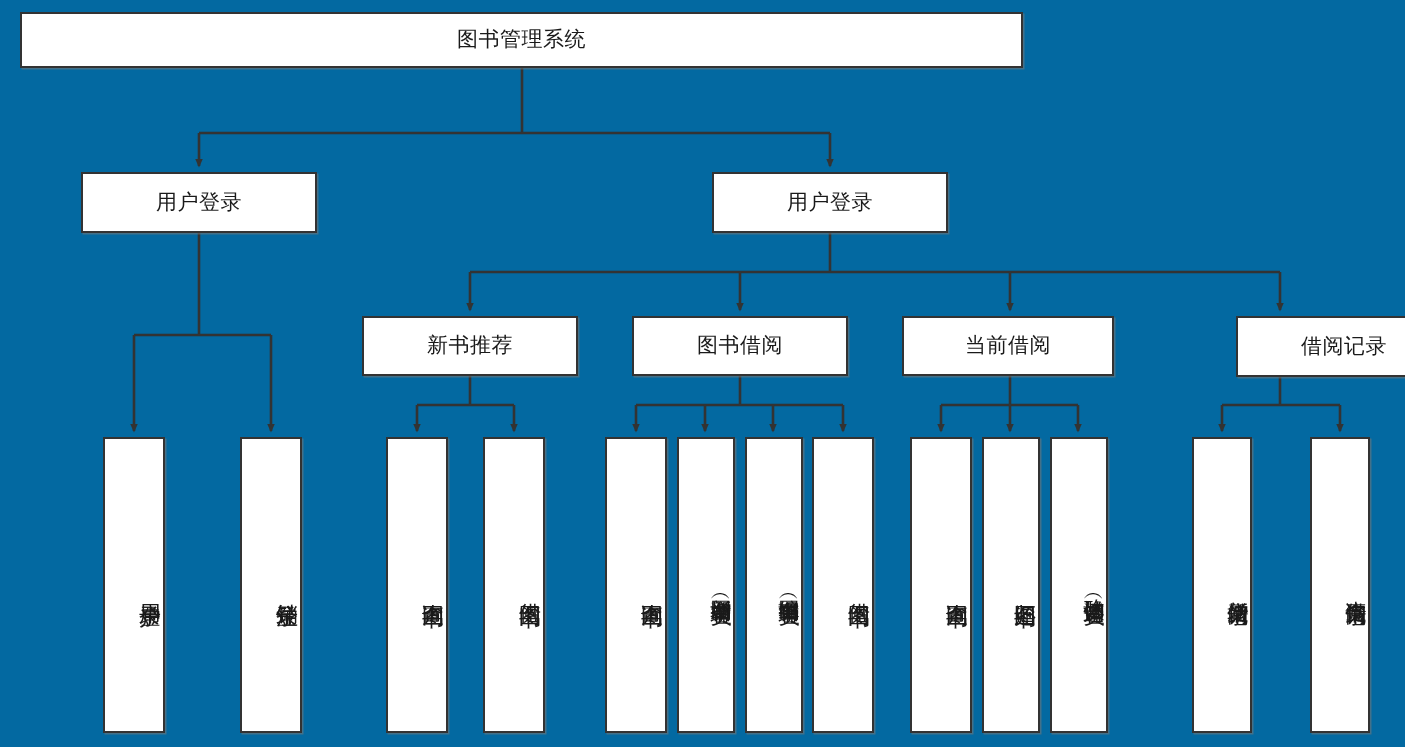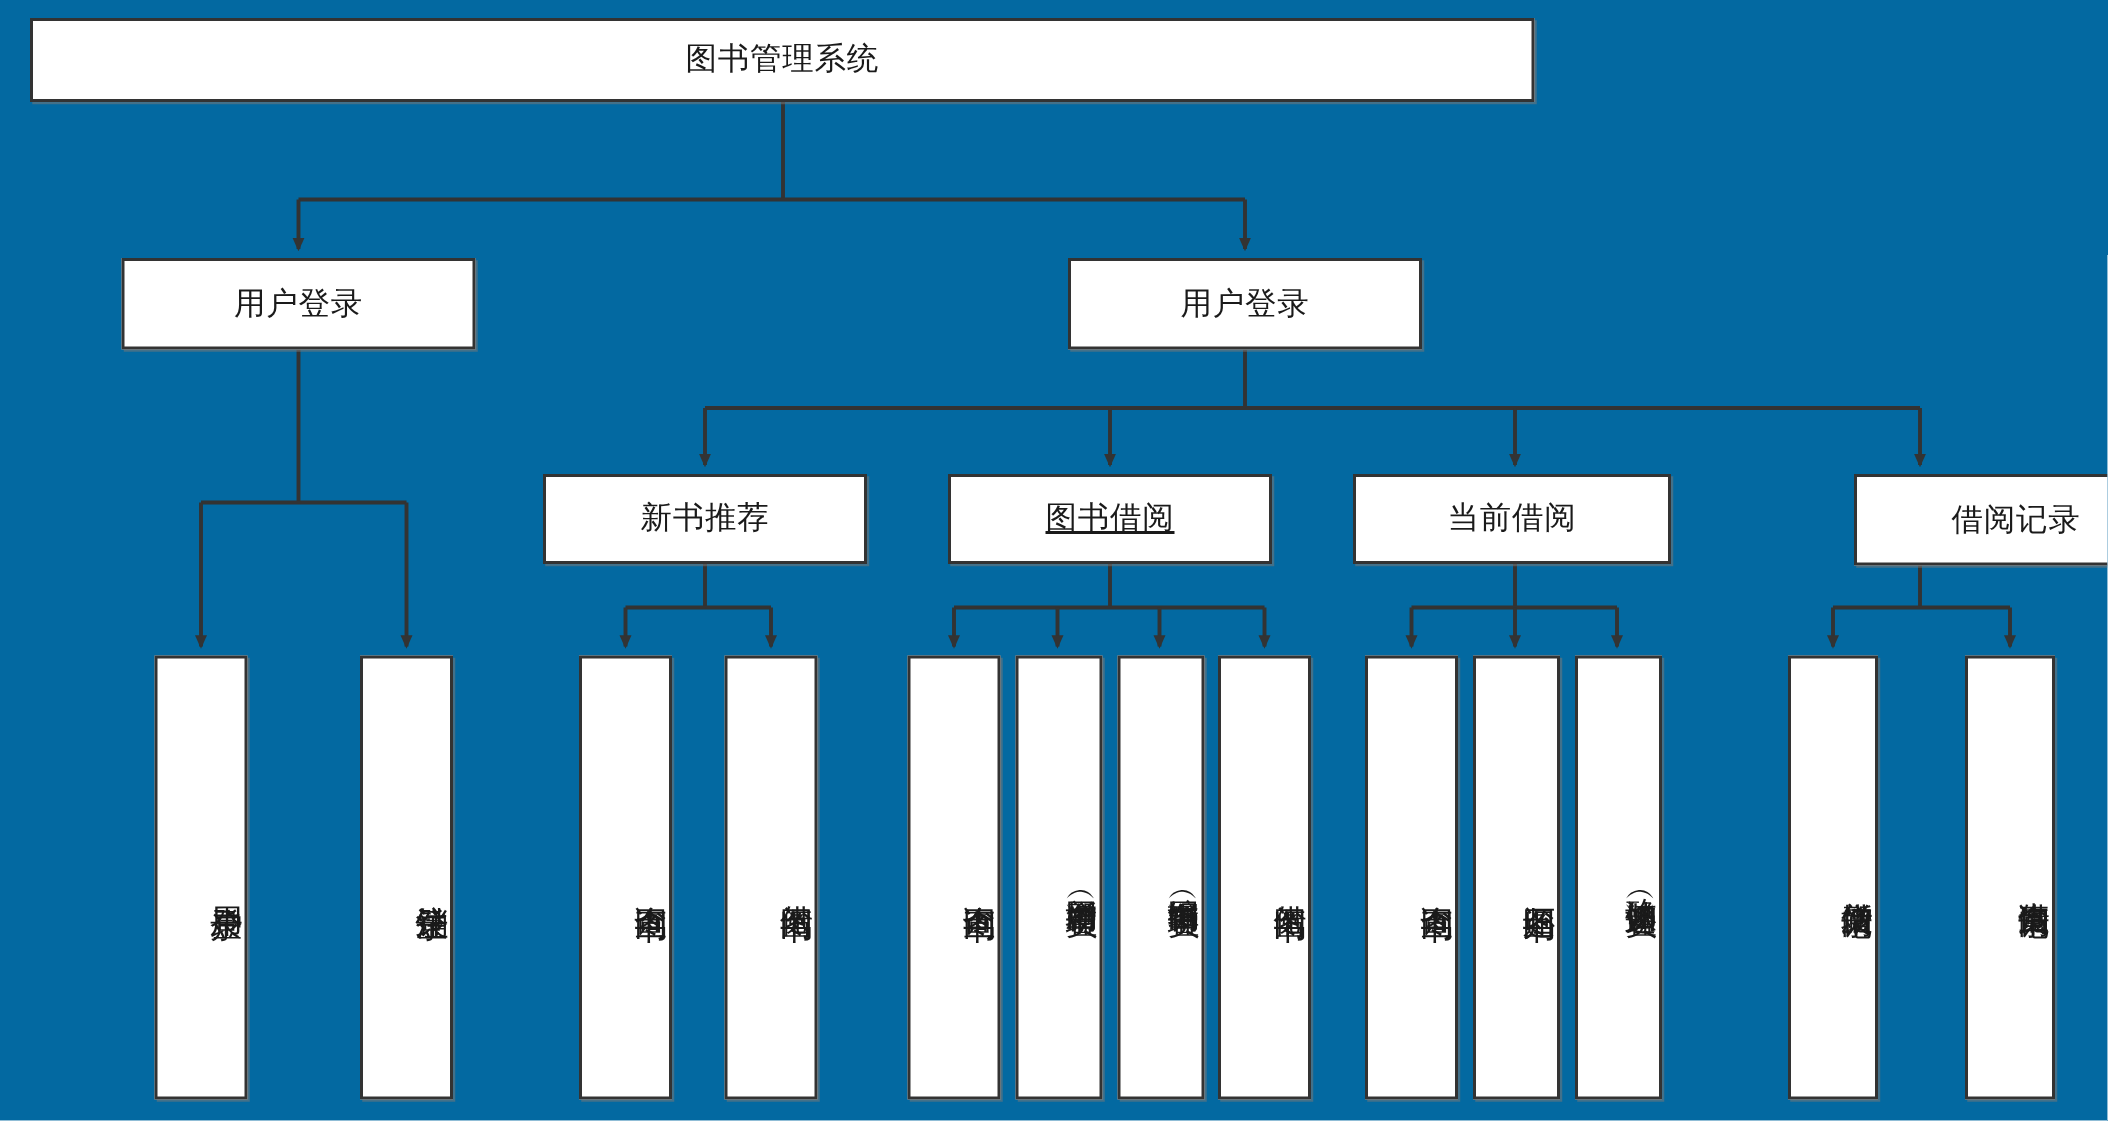--- a/index.html
+++ b/index.html
@@ -127,21 +127,21 @@
   <div class="node node-h" style="left:81px; top:172px; width:236px; height:61px;">
     <span>用户登录</span>
   </div>
   <div class="node node-h" style="left:712px; top:172px; width:236px; height:61px;">
     <span>用户登录</span>
   </div>
 
   <div class="node node-h" style="left:362px; top:316px; width:216px; height:60px;">
     <span>新书推荐</span>
   </div>
-  <div class="node node-h" style="left:632px; top:316px; width:216px; height:60px;text-decoration:underline;">
+  <div class="node node-h" style="left:632px; top:316px; width:216px; height:60px;">
     <span>图书借阅</span>
   </div>
   <div class="node node-h" style="left:902px; top:316px; width:212px; height:60px;">
     <span>当前借阅</span>
   </div>
   <div class="node node-h" style="left:1236px; top:316px; width:216px; height:61px;text-align:center;">
     <span>借阅记录</span>
   </div>
 
   <div class="node node-v" style="left:103px; top:437px; width:62px; height:296px;">

